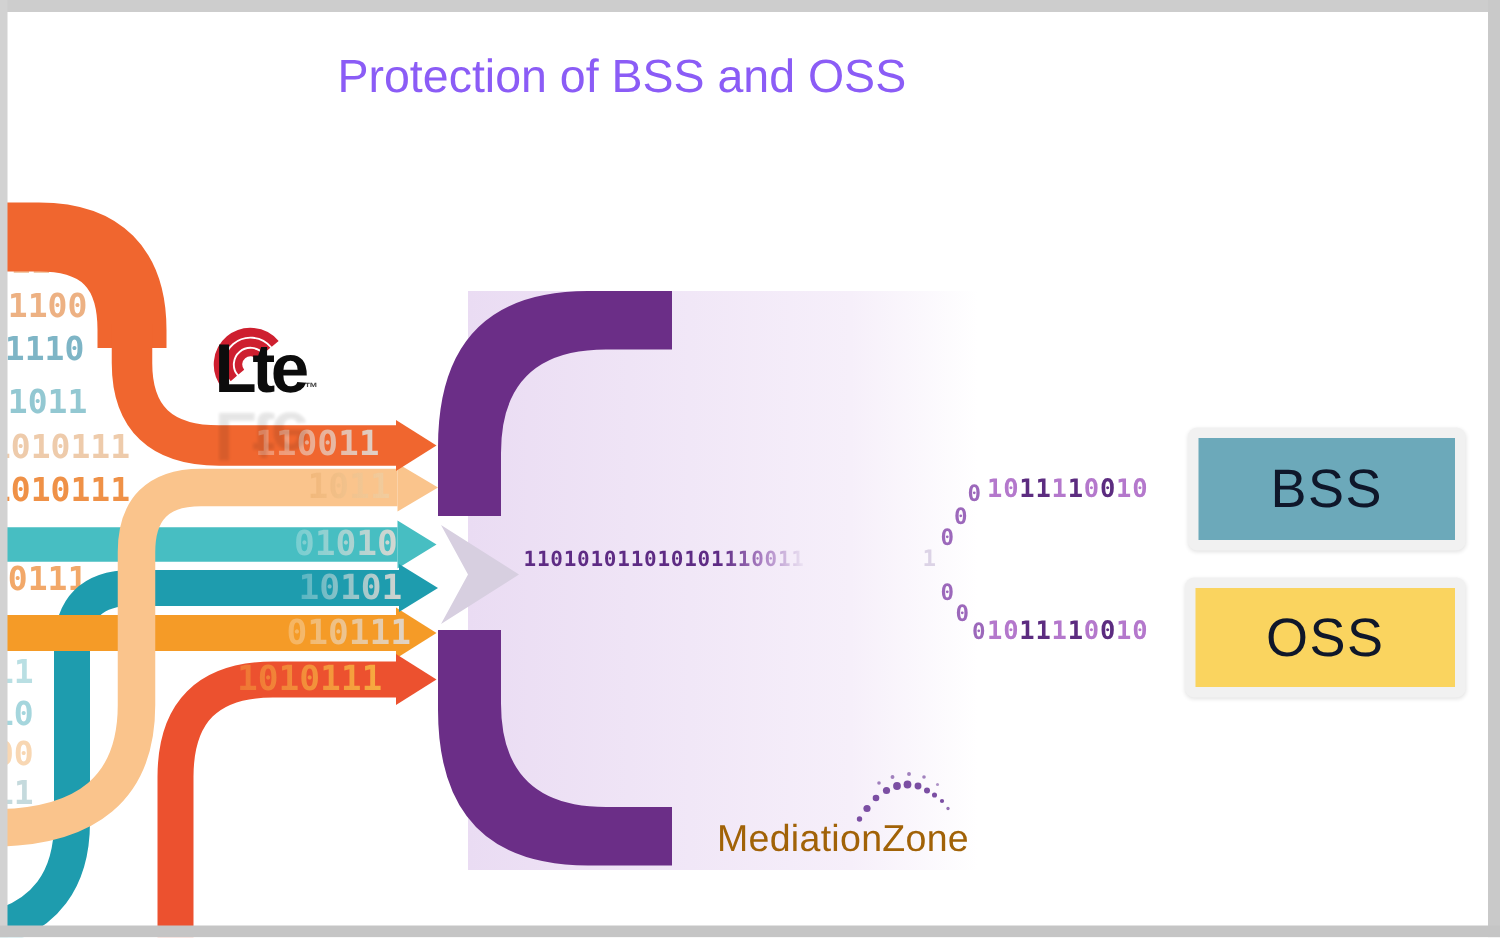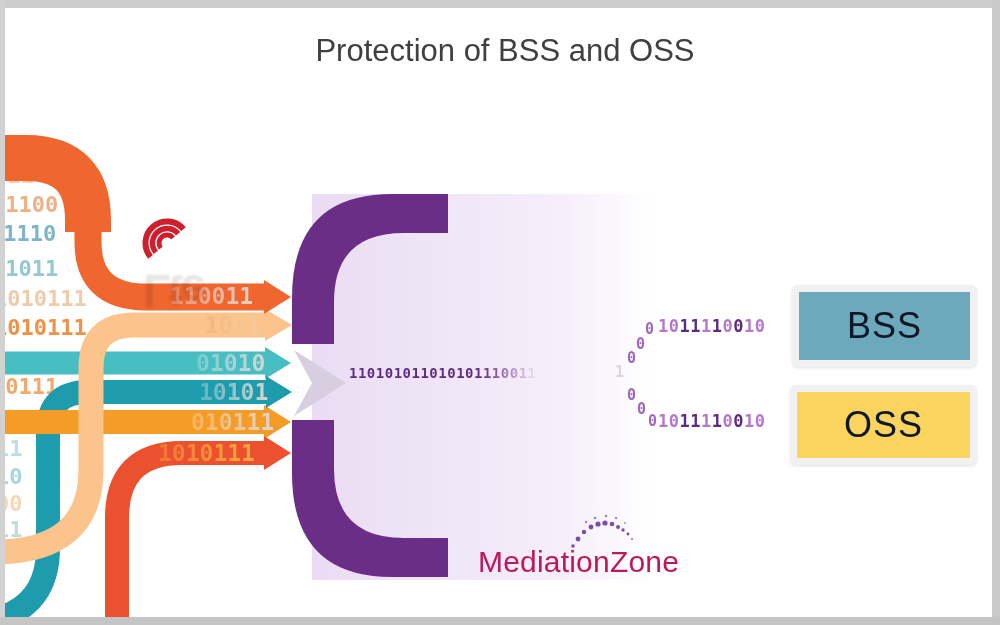--- a/index.html
+++ b/index.html
@@ -6,21 +6,21 @@
   .slide{position:relative;width:1000px;height:625px;background:#ffffff;overflow:hidden;
          font-family:"Liberation Sans",sans-serif;}
   
   .border{position:absolute;z-index:40;}
   .border.top{left:0;top:0;width:1000px;height:8px;background:#cdcdcd;}
   .border.left{left:0;top:0;width:5px;height:625px;background:#d2d2d2;}
   .border.right{left:992px;top:0;width:8px;height:625px;background:#c9c9c9;}
   .border.bottom{left:0;top:617px;width:1000px;height:8px;background:#c5c5c5;}
   
   .title{position:absolute;left:225px;top:30px;width:560px;z-index:30;
-         text-align:center;color:#404040;font-size:31px;line-height:41px;font-weight:400;}
+         color:#8b5cf6;font-size:31px;line-height:41px;font-weight:400;}
   
   .bgdig{position:absolute;z-index:1;font-family:"DejaVu Sans Mono",monospace;
          font-weight:bold;font-size:22px;letter-spacing:0;white-space:pre;}
   .r1{left:-6px;top:163px;color:#f2cba9;}
   .r2{left:-8px;top:192px;color:#edb183;}
   .r3{left:-10px;top:221px;color:#7eb5c6;}
   .r4{left:-8px;top:256px;color:#93c8d2;}
   .r5{left:-6px;top:286px;color:#eecbab;}
   .r6{left:-6px;top:315px;color:#ef9147;}
   .r7{left:-8px;top:374px;color:#f2a869;}
@@ -78,22 +78,22 @@
   .obox{position:absolute;z-index:15;background:#f1f1f1;border-radius:6px;
         box-shadow:0 1px 3px rgba(0,0,0,0.12);}
   .obox .inner{position:absolute;left:7px;top:7px;right:7px;bottom:7px;
         display:flex;align-items:center;justify-content:center;
         color:#0f172a;font-size:36px;font-weight:400;letter-spacing:1px;}
   .box-bss{left:792px;top:285px;width:185px;height:82px;}
   .box-bss .inner{background:#6ca9ba;}
   .box-oss{left:790px;top:385px;width:187px;height:80px;text-align:right;}
   .box-oss .inner{background:#fad45f;}
   
-  .mz{position:absolute;left:478px;top:545px;z-index:12;color:#be185d;
-      font-size:30px;font-weight:400;letter-spacing:0.2px;}
+  .mz{position:absolute;left:478px;top:545px;z-index:12;color:#a16207;
+      font-size:25px;font-weight:400;letter-spacing:0.2px;}
 </style>
 </head>
 <body>
 
 <div class="slide">
 
   <div class="title">
     <div>Protection of BSS and OSS</div>
   </div>
 
@@ -170,20 +170,21 @@
     </g>
   </svg>
 
   <span class="plabel lbl1">110011</span>
   <span class="plabel lbl2">1011</span>
   <span class="plabel lbl3">01010</span>
   <span class="plabel lbl4">10101</span>
   <span class="plabel lbl5">010111</span>
   <span class="plabel lbl6">1010111</span>
 
+  <div class="lte"><span>Lte</span><span class="tm">™</span></div>
   <div class="lte-reflect">Lte</div>
 
   <span class="code-stream">110101011010101110011</span>
 
   <span class="bit b1">0</span>
   <span class="bit b2">0</span>
   <span class="bit b3">0</span>
   <span class="bit b4">1</span>
   <span class="bit b5">0</span>
   <span class="bit b6">0</span>

